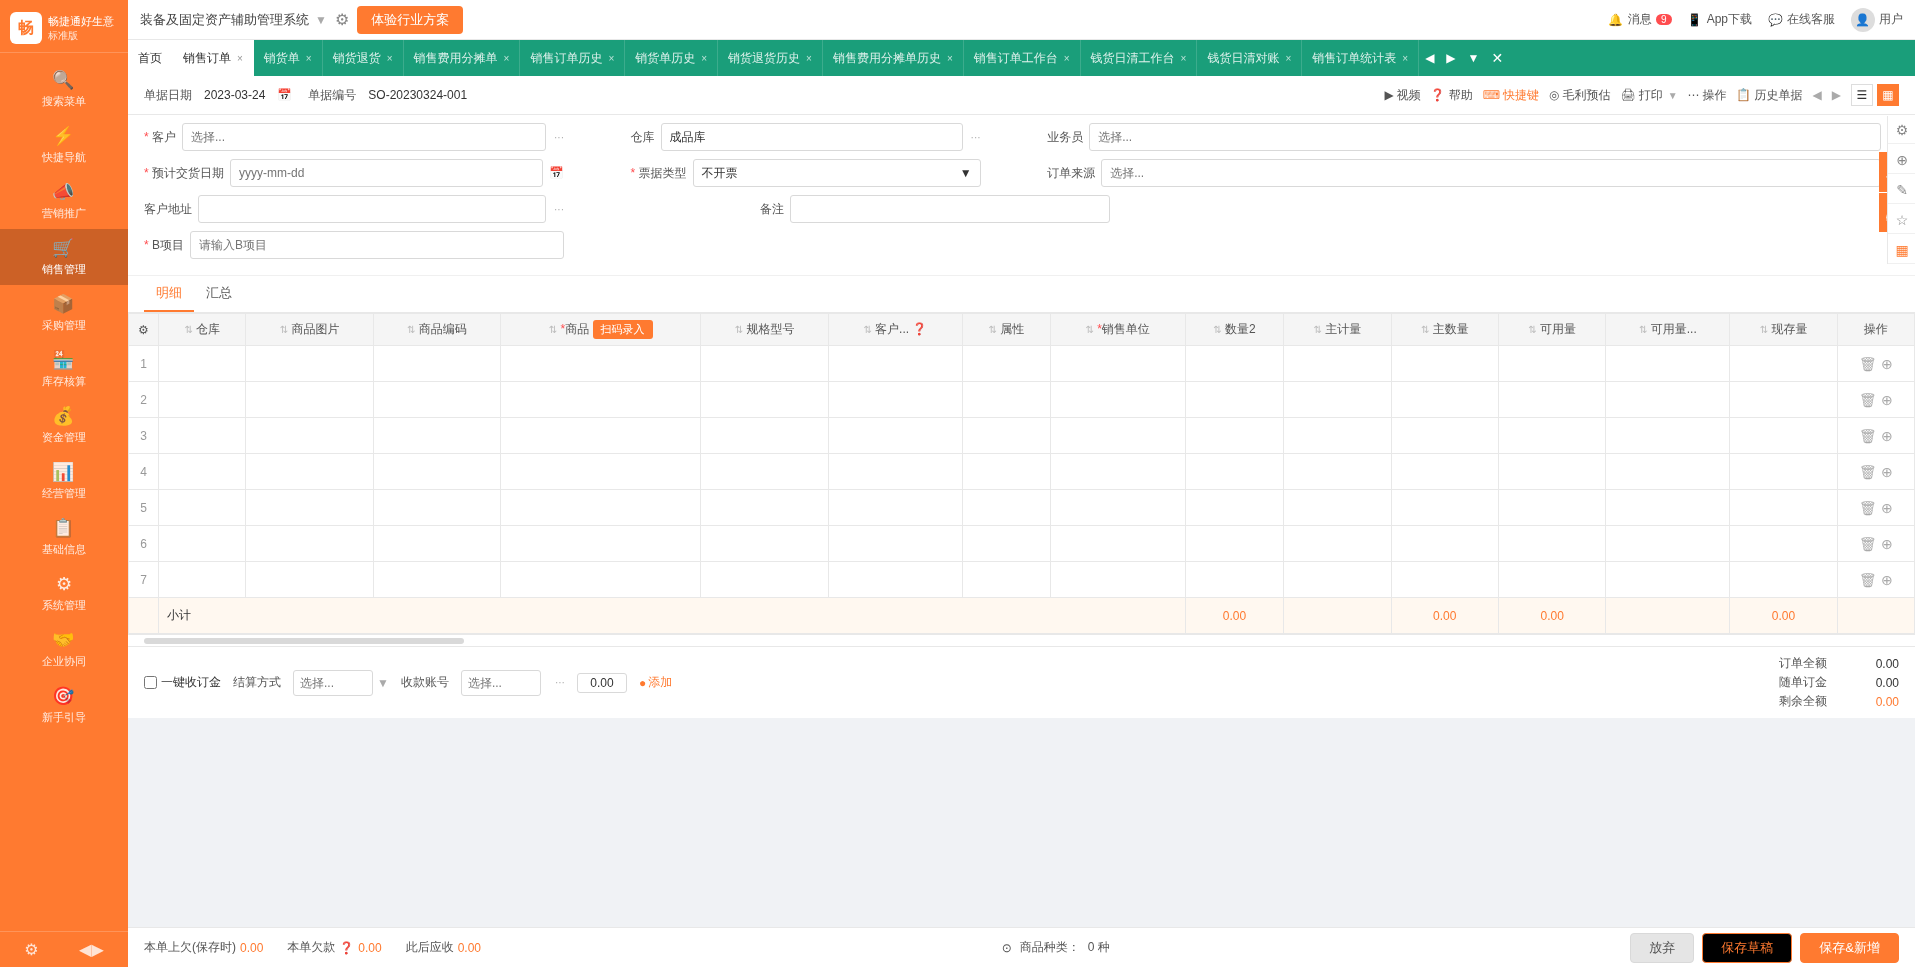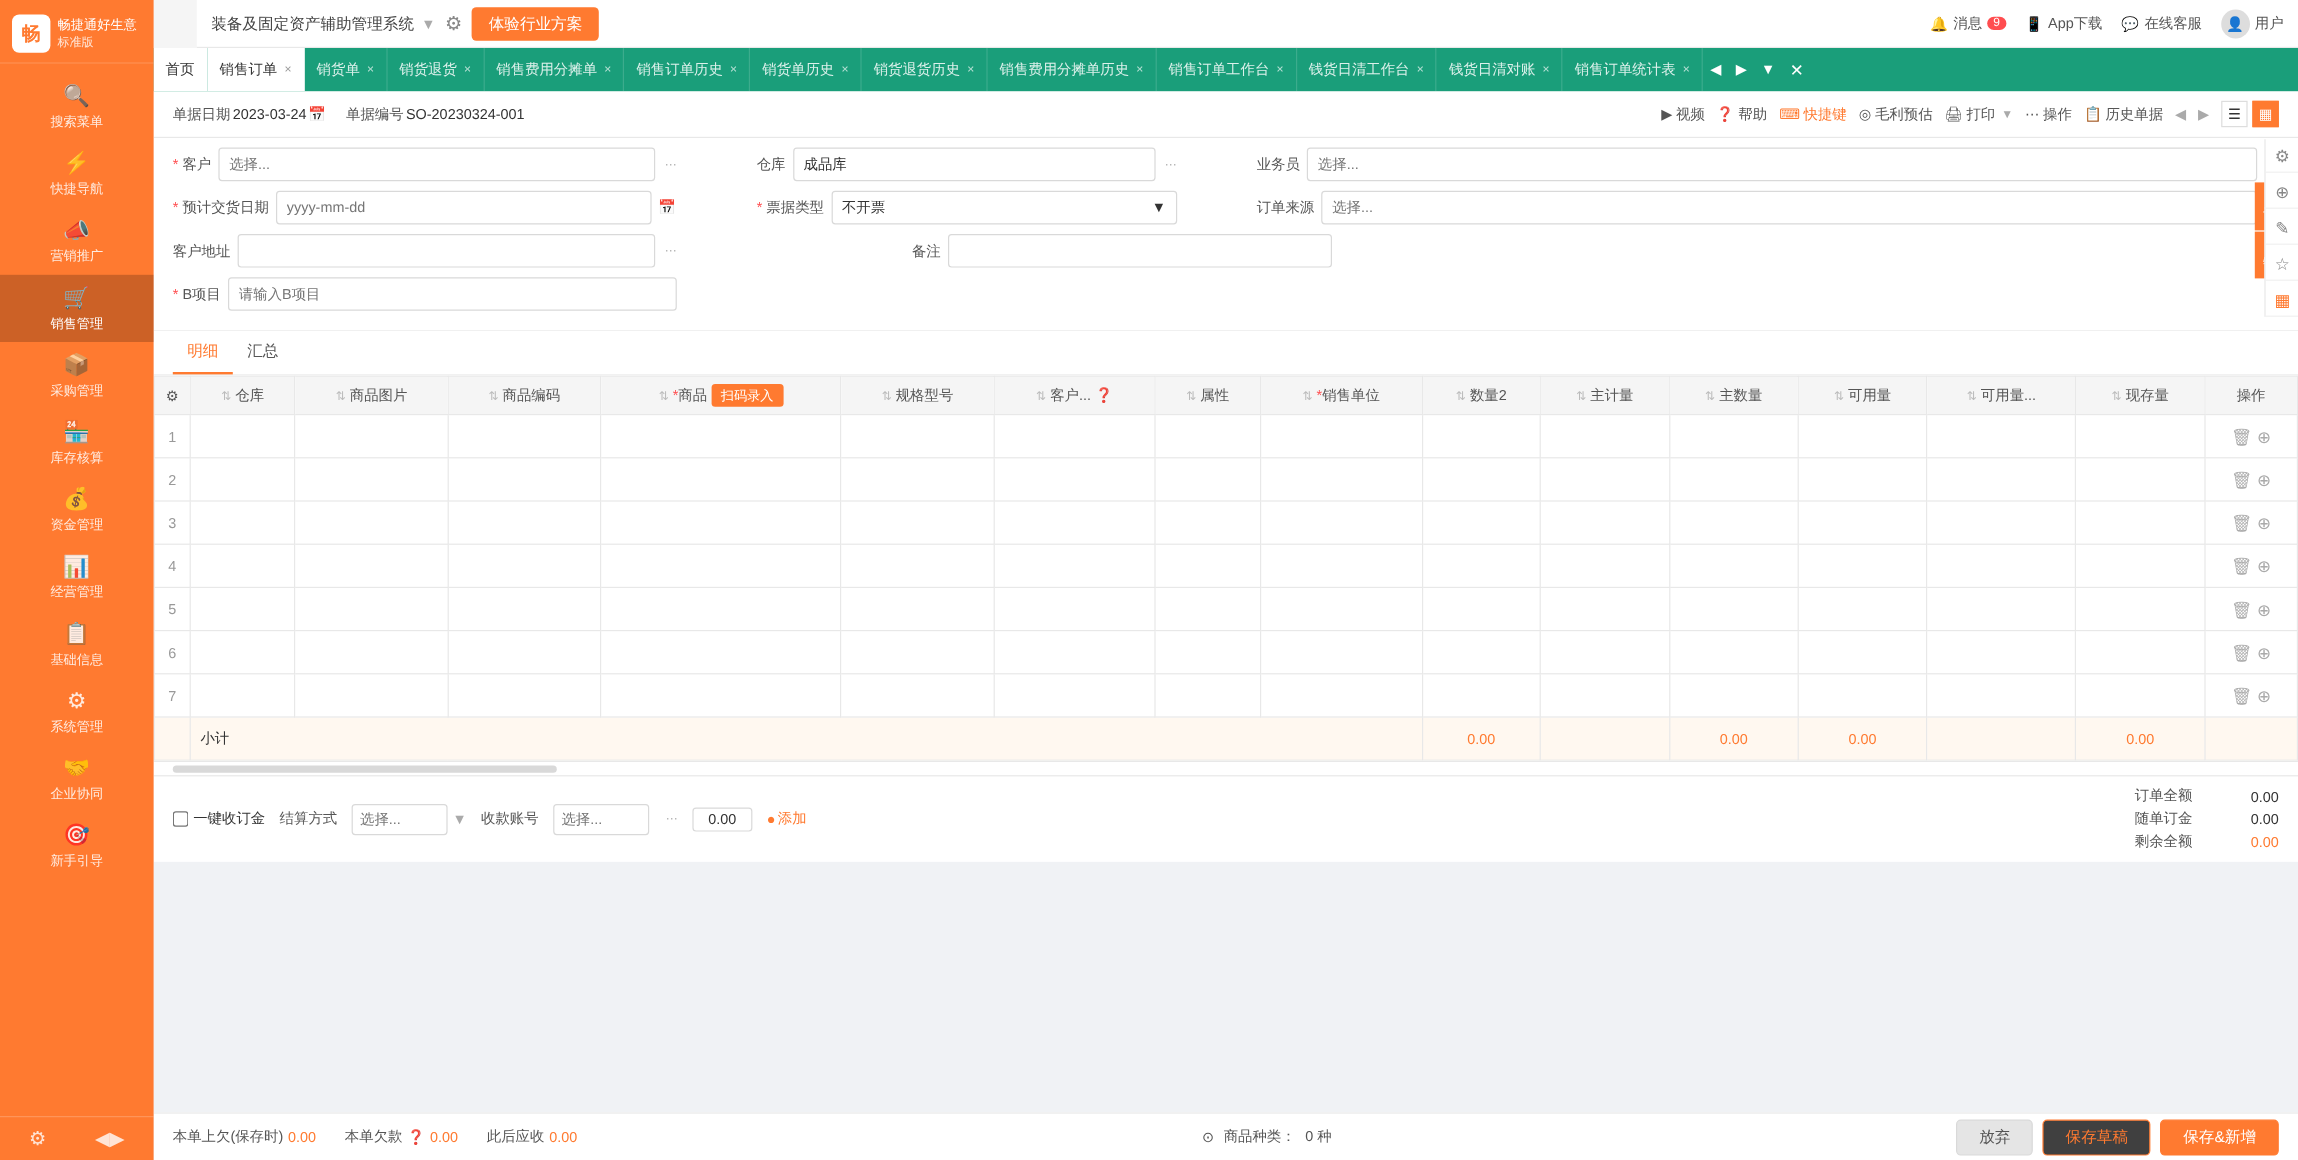--- a/index.html
+++ b/index.html
@@ -31,21 +31,21 @@
     .sidebar-bottom {
       width: 100%; display: flex; justify-content: space-around; padding: 8px 4px;
       border-top: 1px solid rgba(255,255,255,0.2);
     }
     .sidebar-bottom-btn { color: rgba(255,255,255,0.8); cursor: pointer; font-size: 16px; }
 
     
     .topbar {
       position: fixed; left: 128px; top: 0; right: 0; height: 40px;
       background: white; display: flex; align-items: center; justify-content: space-between;
-      padding: 0 12px; border-bottom: 1px solid #e8e8e8; z-index: 99; margin-left: 36px;
+      padding: 0 12px; border-bottom: 1px solid #e8e8e8; z-index: 99;
     }
     .topbar-left { display: flex; align-items: center; gap: 8px; }
     .topbar-system { display: flex; align-items: center; gap: 6px; color: #555; font-size: 13px; }
     .topbar-system-name { font-size: 13px; color: #444; }
     .topbar-btn-solution {
       background: #ff7a30; color: white; border: none; padding: 5px 14px;
       border-radius: 4px; cursor: pointer; font-size: 13px;
     }
     .topbar-right { display: flex; align-items: center; gap: 16px; color: #555; font-size: 12px; }
     .topbar-right-item { display: flex; align-items: center; gap: 4px; cursor: pointer; }
@@ -76,21 +76,21 @@
     }
     .form-container {
       background: white; margin: 0; padding: 0;
     }
 
     
     .sub-header {
       display: flex; align-items: center; padding: 8px 16px; background: white;
       border-bottom: 1px solid #e8e8e8; gap: 16px; flex-wrap: wrap;
     }
-    .sub-header-item { display: flex; align-items: center; gap: 2px; font-size: 12px; }
+    .sub-header-item { display: flex; align-items: center; gap: 12px; font-size: 12px; }
     .sub-header-label { color: #555; }
     .sub-header-value { color: #333; font-weight: 500; }
     .sub-header-actions { margin-left: auto; display: flex; align-items: center; gap: 10px; }
     .sub-header-action-btn { display: flex; align-items: center; gap: 3px; cursor: pointer; color: #555; font-size: 12px; }
     .sub-header-action-btn.orange { color: #ff7a30; }
     .layout-btns { display: flex; gap: 4px; }
     .layout-btn { width: 22px; height: 22px; display: flex; align-items: center; justify-content: center; cursor: pointer; border: 1px solid #ddd; font-size: 12px; }
     .layout-btn.active { background: #ff7a30; color: white; border-color: #ff7a30; }
 
     
@@ -163,21 +163,21 @@
       justify-content: space-between; z-index: 98;
     }
     .footer-info { display: flex; align-items: center; gap: 24px; font-size: 12px; color: #555; }
     .footer-info-item { display: flex; align-items: center; gap: 4px; }
     .footer-info-value { color: #ff7a30; }
     .footer-actions { display: flex; align-items: center; gap: 8px; }
     .footer-btn {
       padding: 5px 18px; border-radius: 4px; cursor: pointer; font-size: 13px; border: 1px solid #d9d9d9;
     }
     .footer-btn.secondary { background: #e5e5e5; color: #555; }
-    .footer-btn.primary-outline { background: #404040; color: #ff7a30; border-color: #ff7a30; }
+    .footer-btn.primary-outline { background: #000000; color: #ff7a30; border-color: #ff7a30; }
     .footer-btn.primary { background: #ff7a30; color: white; border-color: #ff7a30; }
     .footer-center { display: flex; align-items: center; gap: 8px; font-size: 12px; color: #555; }
 
     
     .right-tools {
       position: fixed; right: 0; top: 76px; width: 28px;
       display: flex; flex-direction: column; gap: 2px;
       background: white; border-left: 1px solid #e8e8e8; z-index: 97;
     }
     .right-tool-btn {

